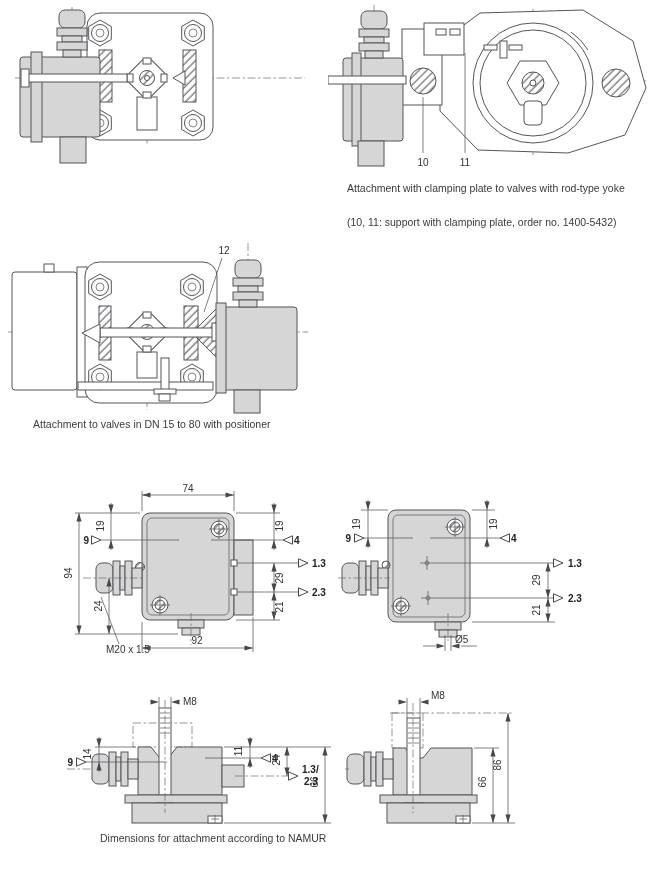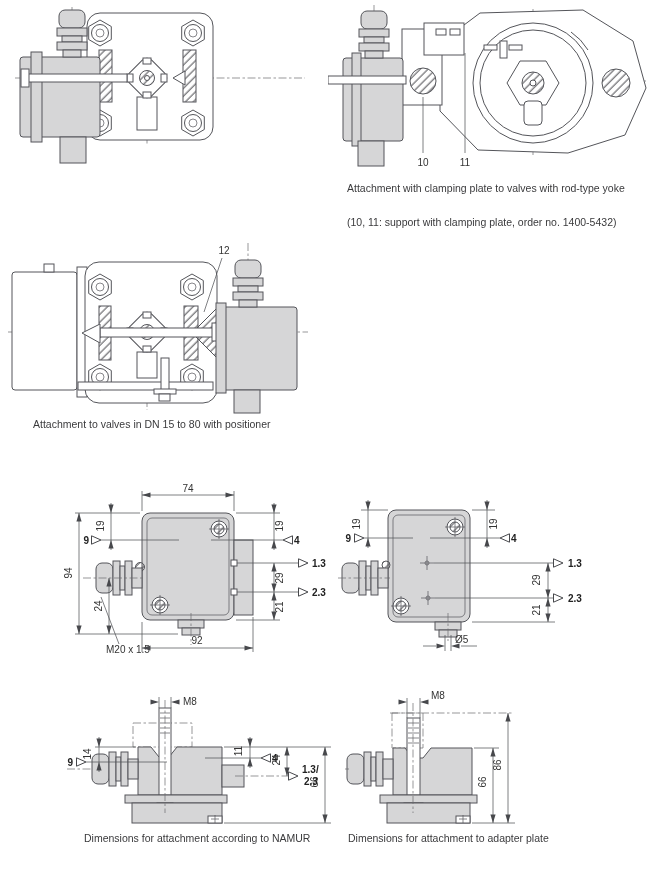--- a/index.html
+++ b/index.html
@@ -446,21 +446,21 @@
       </g>
       <g>
         <line class="dimln" x1="169" y1="135" x2="276" y2="135"></line>
         <line class="dimln" x1="270" y1="59" x2="270" y2="135"></line>
         <use href="#arrU" x="270" y="59"></use>
           <use href="#arrD" x="270" y="135"></use>
         <text class="dim" transform="rotate(-90 263 94)" x="263" y="94" text-anchor="middle">66</text>
       </g>
     </svg>
   </div>
-  <div class="cap" style="left:84px;top:831px;">Dimensions for attachment according to NAMUR</div>
+  <div class="cap" style="left:100px;top:831px;">Dimensions for attachment according to NAMUR</div>
 
   <div class="fig" style="left:345px;top:688px;width:285px;height:160px;">
     <svg width="285" height="160" viewBox="0 0 285 160">
       <line class="cl" x1="45" y1="25" x2="168" y2="25"></line>
       <rect class="cl" x="47" y="25" width="31" height="35"></rect>
       <g>
         <path class="gray" d="M48,60 L60,60 L68,70 L78,70 L86,60 L127,60 L127,107 L48,107 Z"></path>
         <rect class="white" x="62" y="30" width="13" height="77"></rect>
         <line class="thin" x1="63" y1="35" x2="74" y2="35"></line>
         <line class="thin" x1="63" y1="40" x2="74" y2="40"></line>
@@ -493,15 +493,14 @@
         <text class="dim" transform="rotate(-90 141 94)" x="141" y="94" text-anchor="middle">66</text>
       </g>
       <g>
         <line class="dimln" x1="163" y1="25" x2="163" y2="135"></line>
         <use href="#arrU" x="163" y="25"></use>
           <use href="#arrD" x="163" y="135"></use>
         <text class="dim" transform="rotate(-90 156 77)" x="156" y="77" text-anchor="middle">86</text>
       </g>
     </svg>
   </div>
-  <div class="cap" style="left:348px;top:831px;">Dimensions for attachment to adapter plate</div>
 
 </div>
 
 </body></html>

